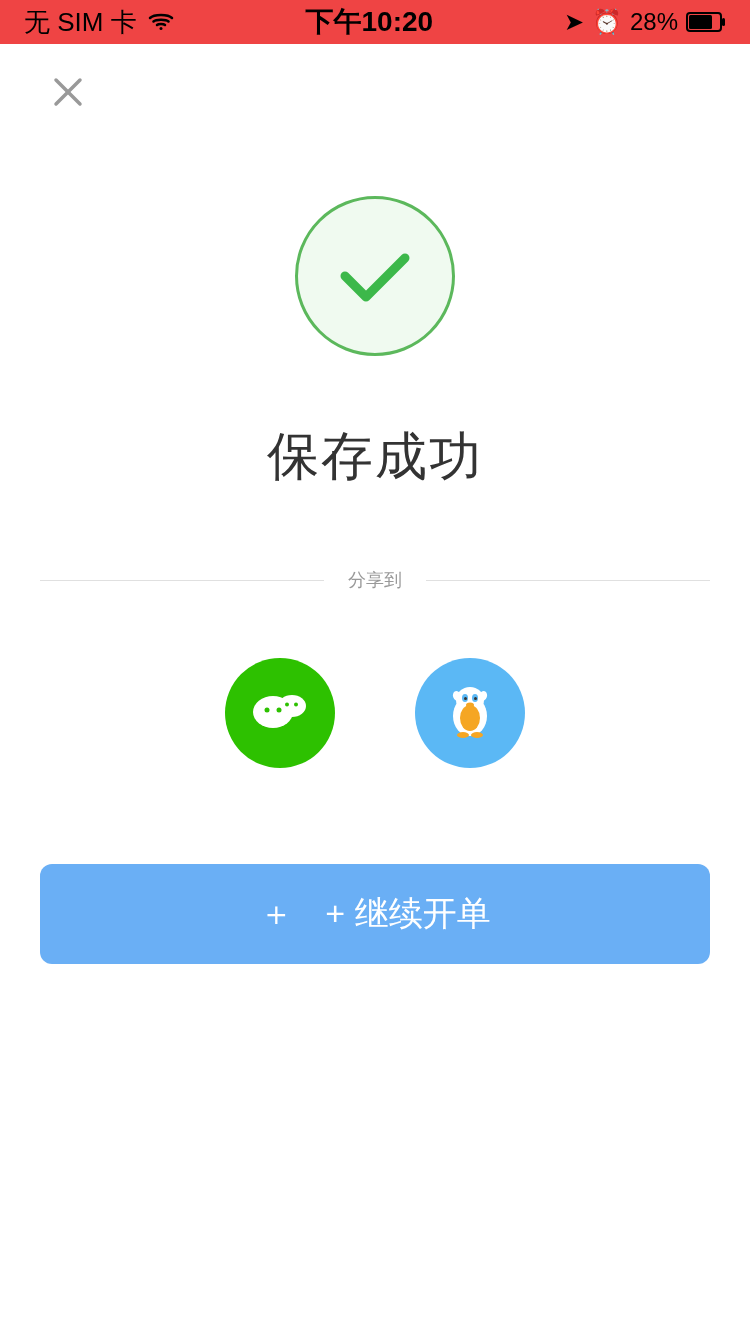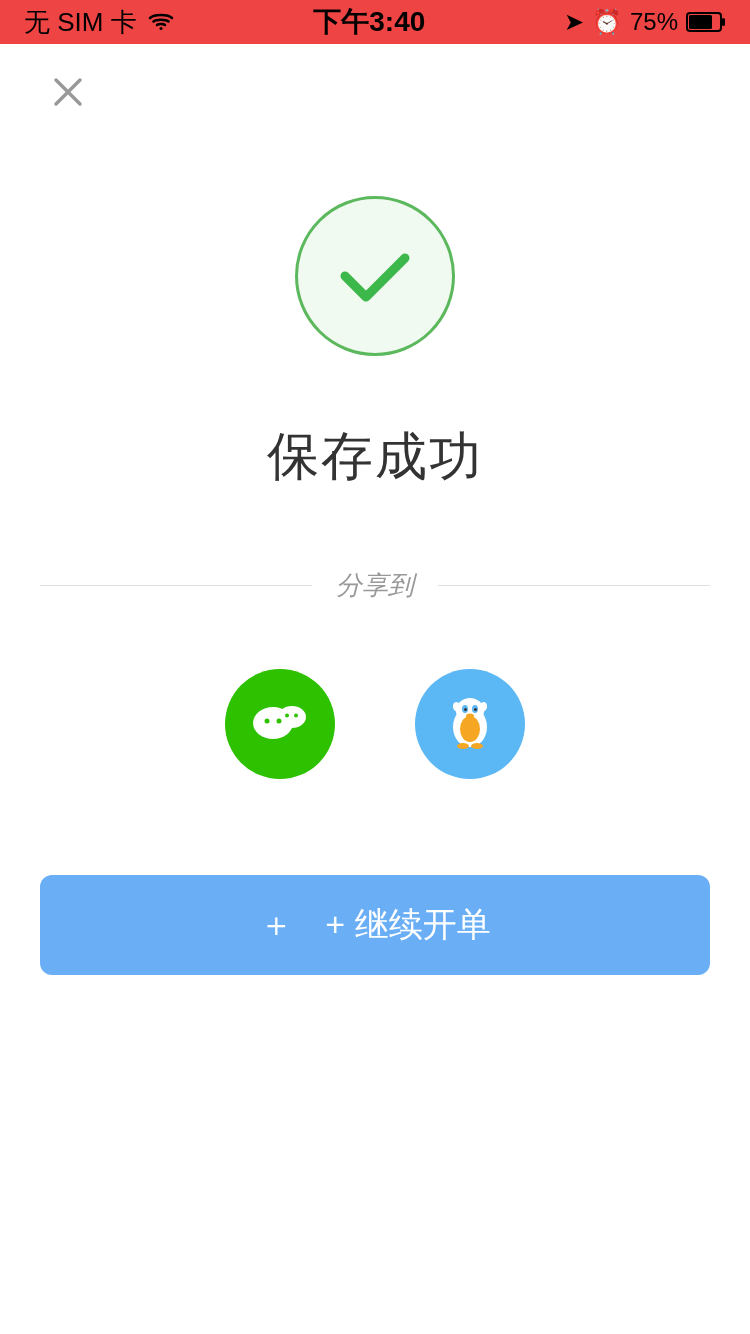--- a/index.html
+++ b/index.html
@@ -116,24 +116,23 @@
       display: flex;
       align-items: center;
       gap: 24px;
     }
     .share-line {
       flex: 1;
       height: 1px;
       background: #e0e0e0;
     }
     .share-label {
-      font-size: 26px;
+      font-size: 18px;
       color: #999999;
       white-space: nowrap;
-      font-style: italic;
     }
 
     
     .share-icons-row {
       margin-top: 50px;
       display: flex;
       gap: 80px;
       align-items: center;
     }
     .share-icon-btn {
@@ -192,25 +191,25 @@
 <div class="status-bar">
   <div class="status-bar-left">
     <span>无 SIM 卡</span>
     <svg class="wifi-icon" viewBox="0 0 28 20" fill="none">
       <path d="M14 16.5 C14 16.5 14 16.5 14 16.5" stroke="#000" stroke-width="3" stroke-linecap="round"></path>
       <path d="M10 13 C11.5 11.5 16.5 11.5 18 13" stroke="#000" stroke-width="2.5" stroke-linecap="round" fill="none"></path>
       <path d="M6.5 9.5 C9 7 19 7 21.5 9.5" stroke="#000" stroke-width="2.5" stroke-linecap="round" fill="none"></path>
       <path d="M3 6 C7 2 21 2 25 6" stroke="#000" stroke-width="2.5" stroke-linecap="round" fill="none"></path>
     </svg>
   </div>
-  <div class="status-bar-center">下午3:40</div>
+  <div class="status-bar-center">下午10:20</div>
   <div class="status-bar-right">
     <span>➤</span>
     <span>⏰</span>
-    <span>75%</span>
+    <span>28%</span>
     <svg width="40" height="22" viewBox="0 0 40 22">
       <rect x="1" y="2" width="34" height="18" rx="3" stroke="#000" stroke-width="2" fill="none"></rect>
       <rect x="3" y="4" width="23" height="14" rx="1.5" fill="#000"></rect>
       <rect x="36" y="7" width="3" height="8" rx="1.5" fill="#000"></rect>
     </svg>
   </div>
 </div>
 
 <div class="main-content">
 

